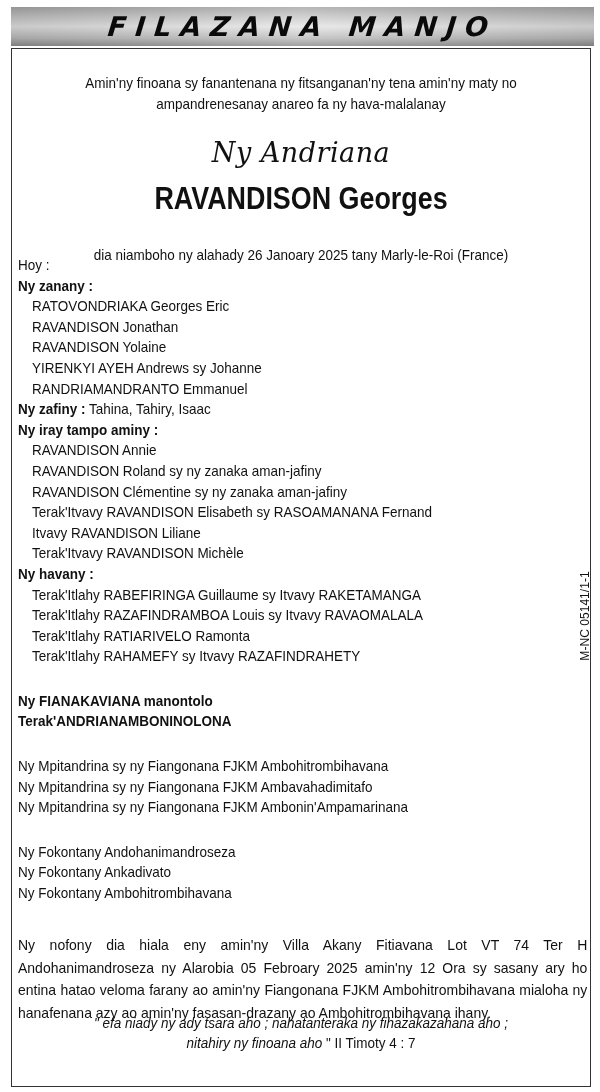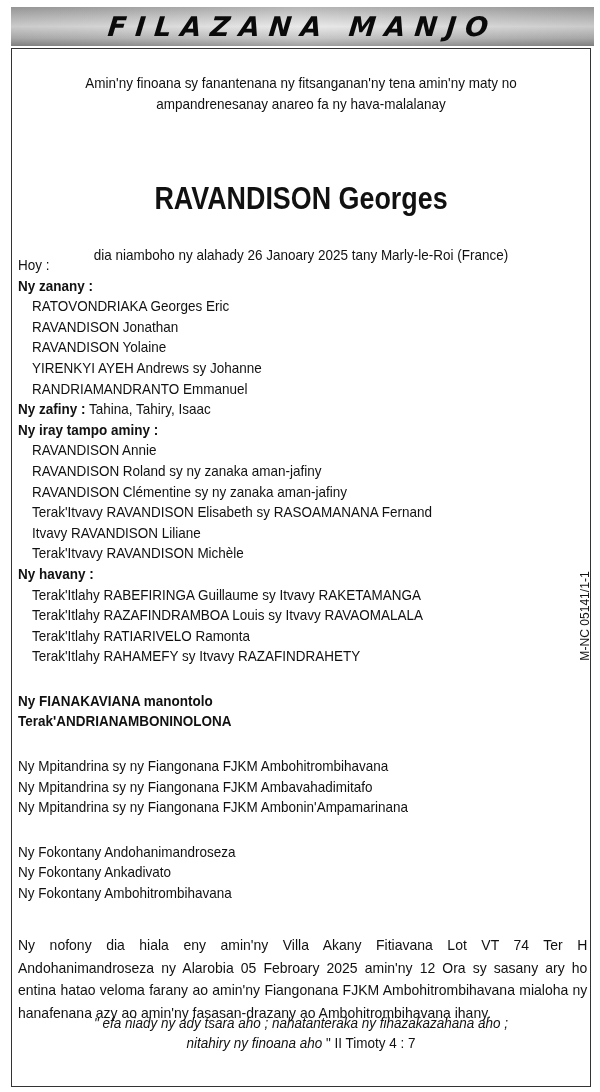--- a/index.html
+++ b/index.html
@@ -145,20 +145,21 @@
   <span class="banner-title">FILAZANA MANJO</span>
 </div>
 
 <div class="frame">
 
   <div class="intro">
     <div>Amin'ny finoana sy fanantenana ny fitsanganan'ny tena amin'ny maty no</div>
     <div>ampandrenesanay anareo fa ny hava-malalanay</div>
   </div>
 
+  <div class="title-small">Ny Andriana</div>
   <div class="title-big">RAVANDISON Georges</div>
   <div class="death-line">dia niamboho ny alahady 26 Janoary 2025 tany Marly-le-Roi (France)</div>
 
   <div class="content">
     <div class="line">Hoy :</div>
 
     <div class="line bold">Ny zanany :</div>
     <div class="line indent">RATOVONDRIAKA Georges Eric</div>
     <div class="line indent">RAVANDISON Jonathan</div>
     <div class="line indent">RAVANDISON Yolaine</div>

